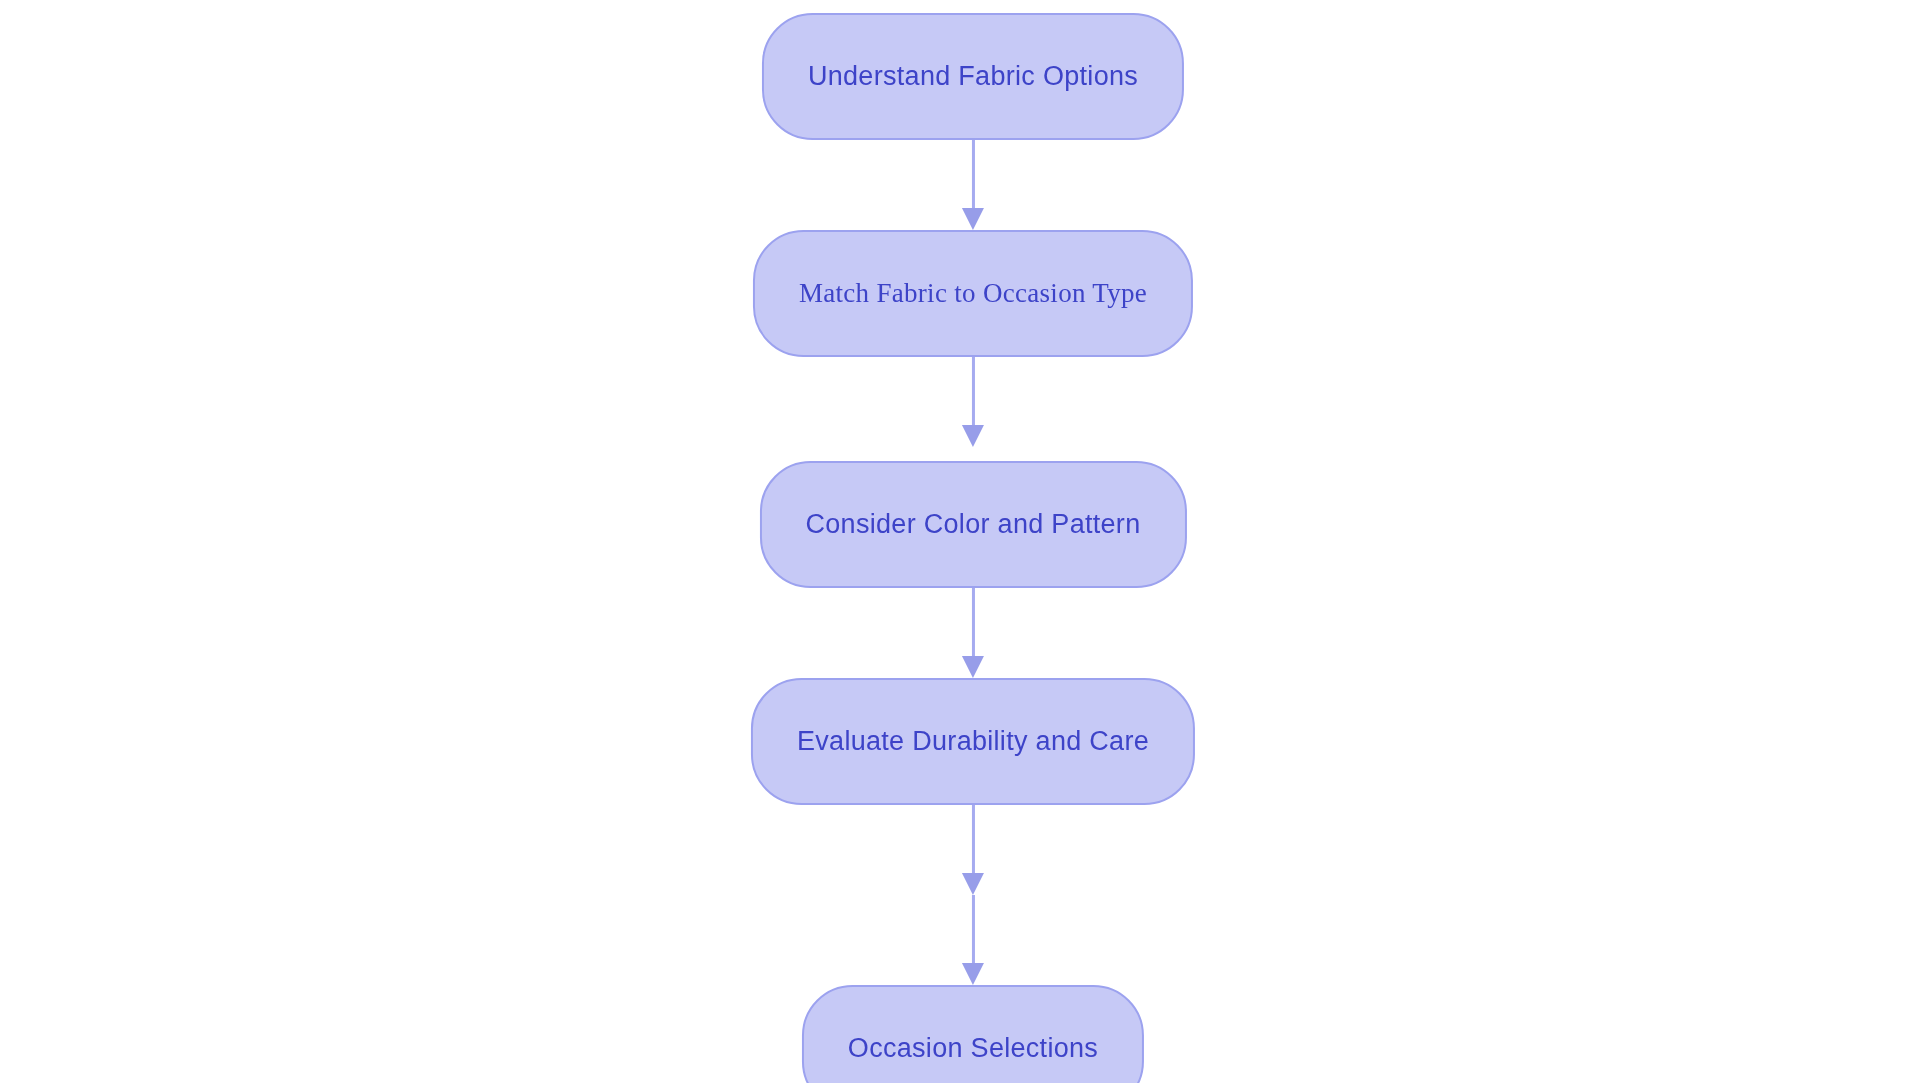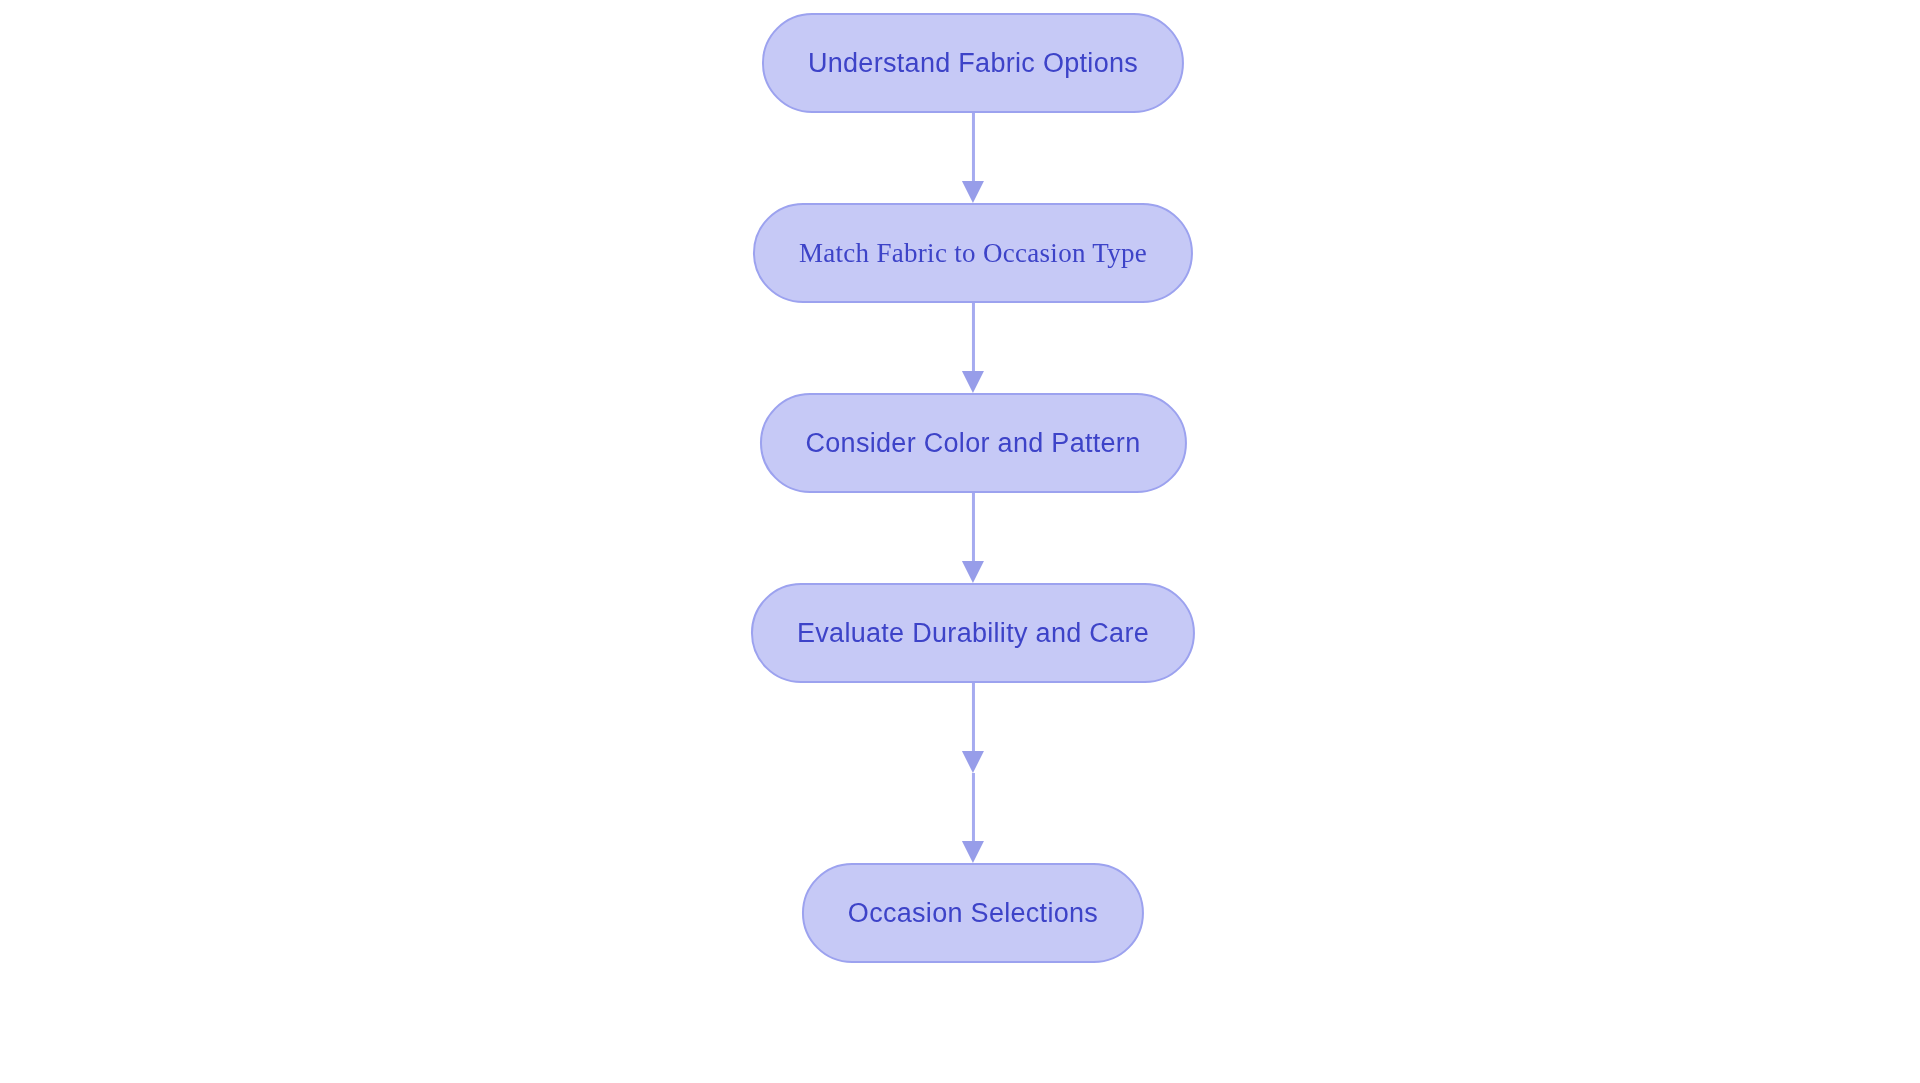--- a/index.html
+++ b/index.html
@@ -21,36 +21,36 @@
   .flow-canvas {
     position: absolute;
     left: 973px;
     top: 13px;
     transform: translateX(-50%);
     display: flex;
     flex-direction: column;
     align-items: center;
   }
   .flow-node {
-    height: 100px;
+    height: 127px;
     border-radius: 50.5px;
     background: var(--node-fill);
     border: 2px solid var(--node-border);
     color: var(--node-text);
     font-size: 27px;
     letter-spacing: 0.3px;
     display: flex;
     align-items: center;
     justify-content: center;
     padding: 0 44px;
     white-space: nowrap;
   }
   .w0 { min-width: 382px; }
   .w1 { min-width: 432px; font-family: Liberation Serif, serif; }
-  .w2 { min-width: 380px; }
+  .w2 { min-width: 380px; margin-top: 14px; }
   .w3 { min-width: 402px; text-align: center; }
   .w4 { min-width: 248px; }
   .w5 { min-width: 286px; }
   .connector {
     height: 90px;
     display: flex;
     flex-direction: column;
     align-items: center;
   }
   .edge-line {

